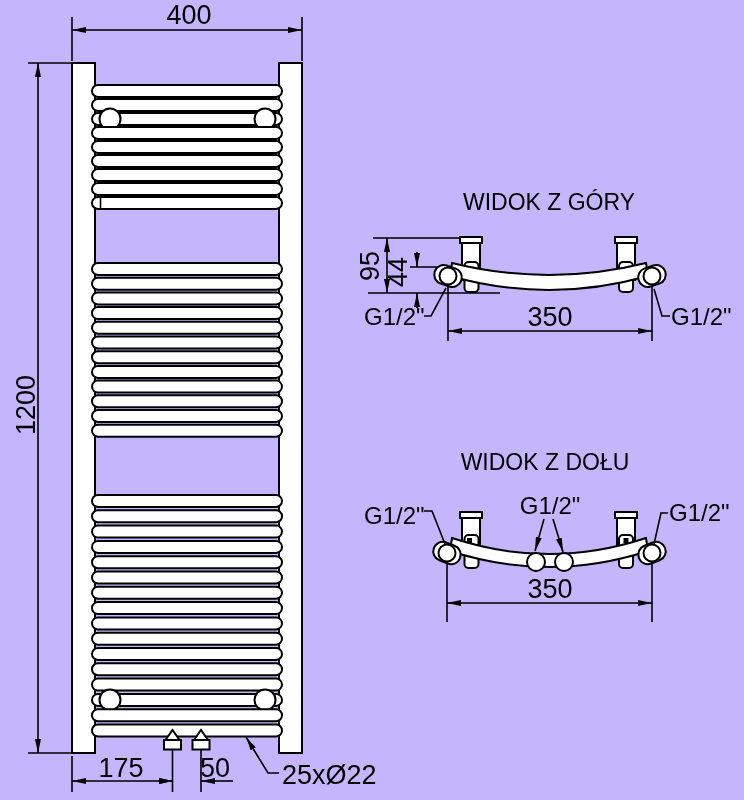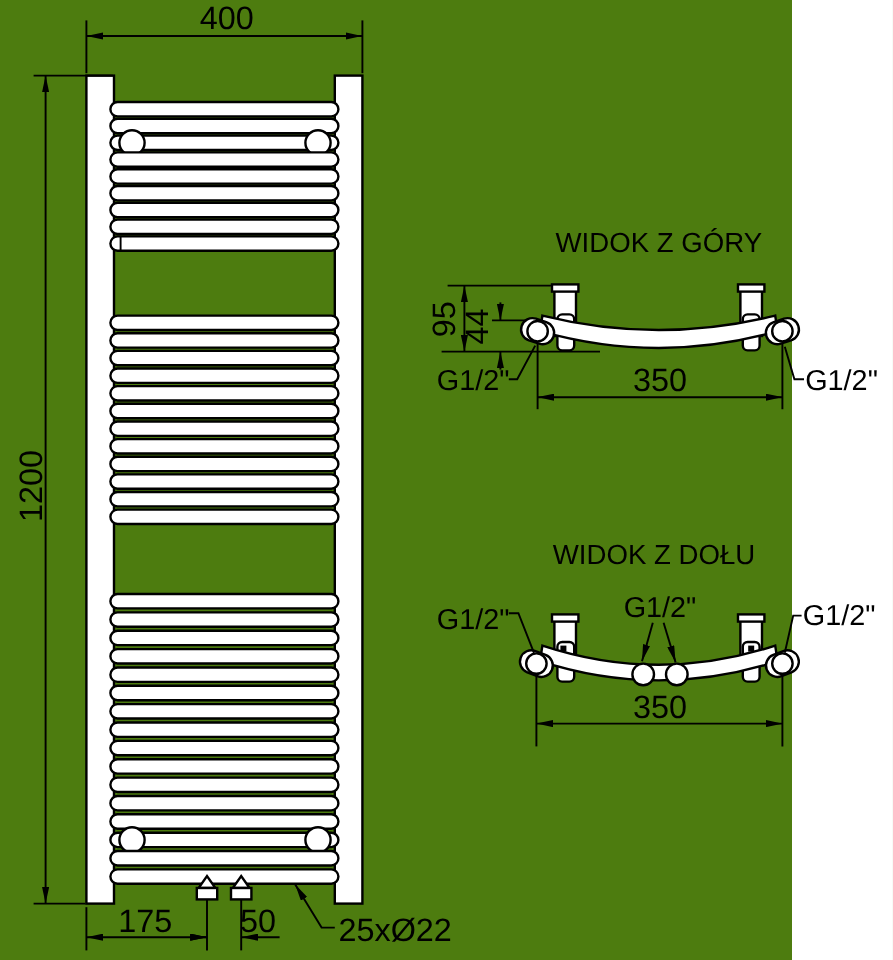--- a/index.html
+++ b/index.html
@@ -1,20 +1,20 @@
 <!DOCTYPE html>
 <html><head>
 <meta charset="utf-8">
 <style>
   html, body { margin: 0; padding: 0; background: #ffffff; }
   #stage {
     position: relative;
-    width: 660px;
+    width: 744px;
     height: 800px;
-    background: #4d7c0f;
+    background: #c4b5fd;
     font-family: "Liberation Sans", sans-serif;
   }
   svg { display: block; }
   .tube   { fill: #ffffff; stroke: #000000; stroke-width: 2; }
   .thin   { fill: none; stroke: #000000; stroke-width: 1.6; }
   .solid  { fill: #000000; stroke: none; }
   .dimtext    { font-family: "Liberation Sans", sans-serif; font-size: 27px; fill: #000000; }
   .titletext  { font-family: "Liberation Sans", sans-serif; font-size: 23px; fill: #000000; }
   .threadtext { font-family: "Liberation Sans", sans-serif; font-size: 24px; fill: #000000; }
   .mid { text-anchor: middle; }

